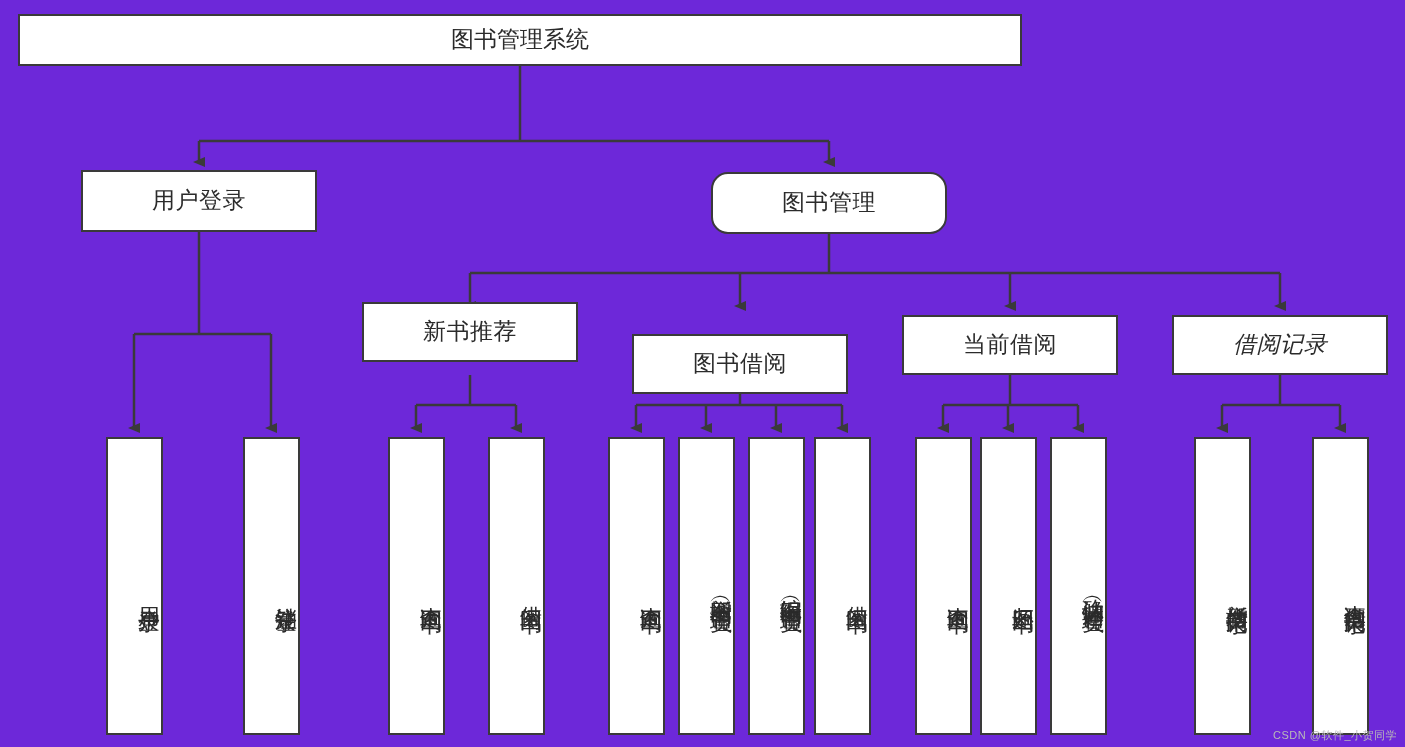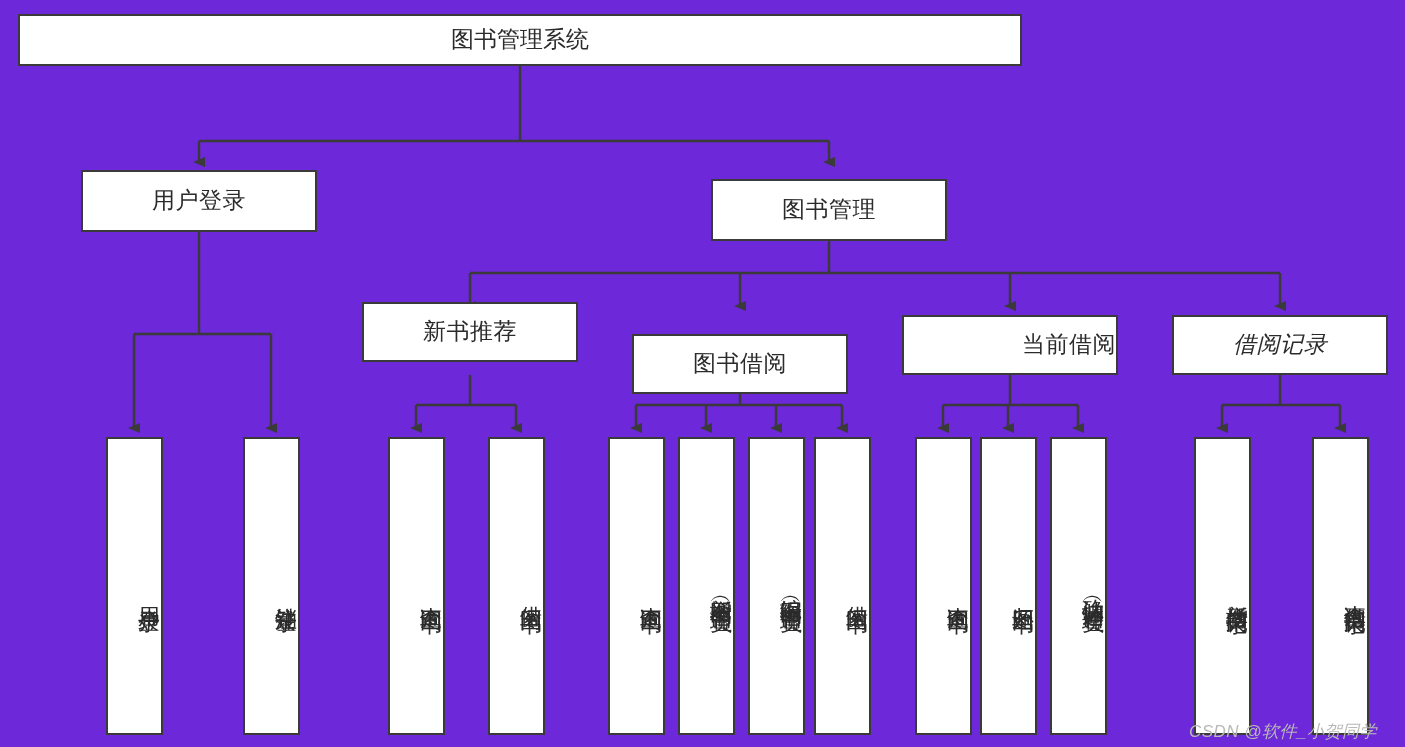--- a/index.html
+++ b/index.html
@@ -52,27 +52,26 @@
     justify-content: center;
     padding-top: 14px;
   }
   .node-v.pad-top-small { padding-top: 8px; }
   .node-label {
     display: block;
     white-space: pre-wrap;
   }
   #watermark {
     position: absolute;
-    right: 28px;
+    right: 8px;
     bottom: 4px;
-    font-size: 17px;
+    font-size: 11px;
     color: #b9b9b9;
     letter-spacing: 0.5px;
     white-space: nowrap;
-    font-style: italic;
   }
 </style>
 </head>
 <body>
 
 <div id="diagram-root">
 
   <svg id="edges-layer" viewBox="0 0 1405 747" width="1405" height="747" xmlns="http://www.w3.org/2000/svg">
     <defs>
       <marker id="arrow" markerWidth="12" markerHeight="12" refX="5" refY="6" orient="auto" markerUnits="userSpaceOnUse">
@@ -123,31 +122,31 @@
     </g>
   </svg>
 
   <div class="node node-root" style="left:18px; top:14px; width:1004px; height:52px;">
     <span class="node-label">图书管理系统</span>
   </div>
 
   <div class="node node-h" style="left:81px; top:170px; width:236px; height:62px;">
     <span class="node-label">用户登录</span>
   </div>
-  <div class="node node-h" style="left:711px; top:179px; width:236px; height:62px;">
+  <div class="node node-h" style="left:711px; top:172px; width:236px; height:62px;border-radius:17px;">
     <span class="node-label">图书管理</span>
   </div>
 
   <div class="node node-h" style="left:362px; top:302px; width:216px; height:60px;">
     <span class="node-label">新书推荐</span>
   </div>
   <div class="node node-h" style="left:632px; top:334px; width:216px; height:60px;">
     <span class="node-label">图书借阅</span>
   </div>
-  <div class="node node-h" style="left:902px; top:315px; width:216px; height:60px;justify-content:flex-end;">
+  <div class="node node-h" style="left:902px; top:315px; width:216px; height:60px;">
     <span class="node-label">当前借阅</span>
   </div>
   <div class="node node-h" style="left:1172px; top:315px; width:216px; height:60px;font-style:italic;">
     <span class="node-label">借阅记录</span>
   </div>
 
   <div class="node node-v" style="left:106px; top:437px; width:57px; height:298px;">
     <span class="node-label">用户登录</span>
   </div>
   <div class="node node-v" style="left:243px; top:437px; width:57px; height:298px;">

